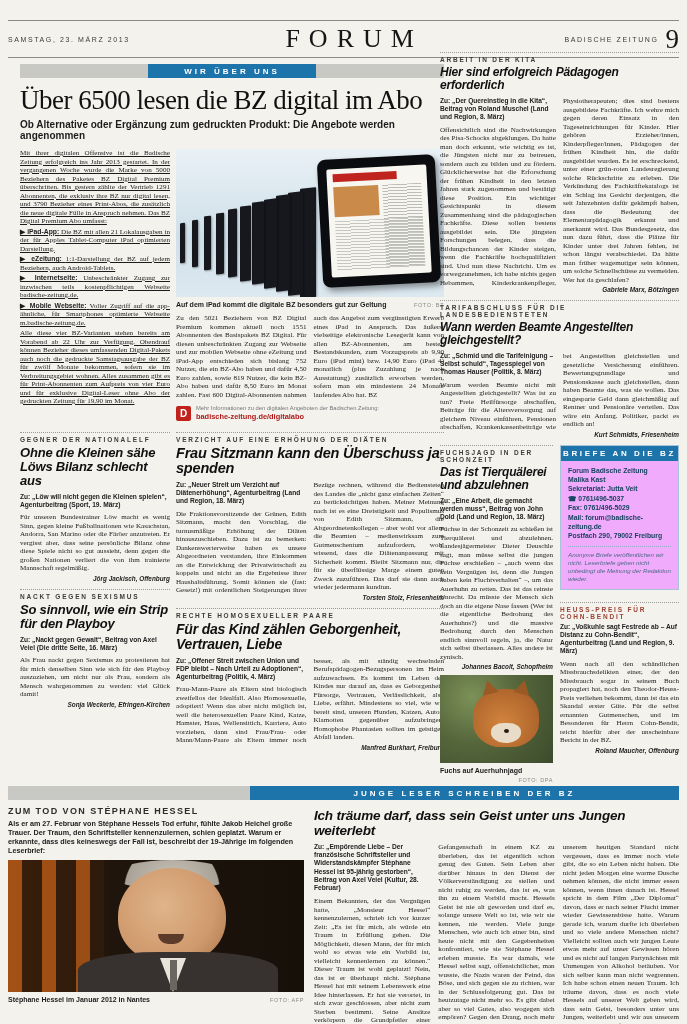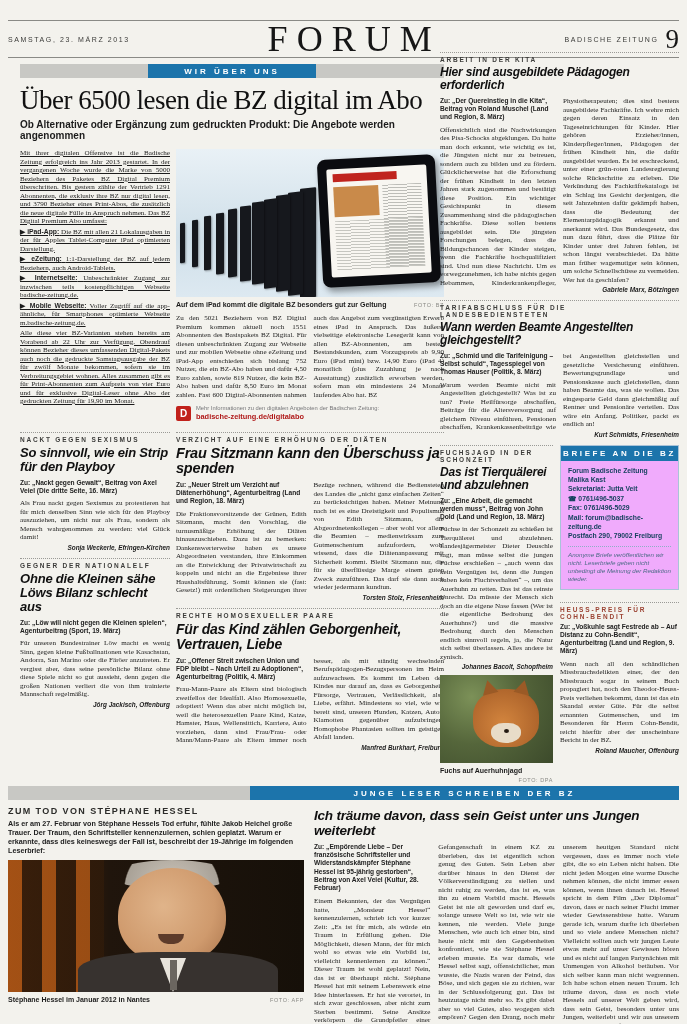--- a/index.html
+++ b/index.html
@@ -3,21 +3,21 @@
 <meta charset="utf-8">
 <style>
   html,body{margin:0;padding:0;background:#888;}
   .page{position:relative;width:687px;height:1024px;background:#f3f2ed;margin:0 auto;
         font-family:"Liberation Serif",serif;color:#1c1c1c;overflow:hidden;}
   
   .hdr{position:absolute;left:8px;top:20px;width:671px;height:36px;
        border-top:1px solid #8a8a86;border-bottom:1px solid #8a8a86;
        display:flex;align-items:center;justify-content:space-between;}
   .hdr-date{font-family:"Liberation Sans",sans-serif;font-size:7px;letter-spacing:1.6px;color:#3a3a38;text-transform:uppercase;}
-  .hdr-title{font-family:"Liberation Serif",serif;font-size:36px;letter-spacing:9px;color:#161616;margin-left:14px;}
+  .hdr-title{font-family:"Liberation Serif",serif;font-size:26px;letter-spacing:9px;color:#161616;margin-left:14px;}
   .hdr-right{display:flex;align-items:center;gap:7px;}
   .hdr-paper{font-family:"Liberation Sans",sans-serif;font-size:7px;letter-spacing:1.6px;color:#3a3a38;text-transform:uppercase;}
   .hdr-page{font-family:"Liberation Serif",serif;font-size:27px;color:#161616;line-height:1;}
   
   .zoneL{position:absolute;left:20px;top:64px;width:424px;}
   .zoneR{position:absolute;left:440px;top:52px;width:239px;}
   .zoneB{position:absolute;left:8px;top:786px;width:671px;}
   
   .band{height:14px;background:#c8c8c4;position:relative;}
   .bandblue{position:absolute;top:0;bottom:0;background:#1c74ab;color:#fff;
@@ -184,33 +184,33 @@
             <div class="linkurl">badische-zeitung.de/digitalabo</div>
           </div>
         </div>
       </div>
     </div>
 
     <div class="row2" style="margin-top:4px;">
       <div class="colA">
 
         <div>
+          <div class="kick">GEGNER DER NATIONALELF</div>
+          <div class="lh">Ohne die Kleinen sähe Löws Bilanz schlecht aus</div>
+          <div class="by">Zu: „Löw will nicht gegen die Kleinen spielen“, Agenturbeitrag (Sport, 19. März)</div>
+          <div class="bt">Für unseren Bundestrainer Löw macht es wenig Sinn, gegen kleine Fußballnationen wie Kasachstan, Andorra, San Marino oder die Färöer anzutreten. Er vergisst aber, dass seine persönliche Bilanz ohne diese Spiele nicht so gut aussieht, denn gegen die großen Nationen verliert die von ihm trainierte Mannschaft regelmäßig.</div>
+          <div class="sig">Jörg Jackisch, Offenburg</div>
+        </div>
+
+        <div>
           <div class="kick">NACKT GEGEN SEXISMUS</div>
           <div class="lh">So sinnvoll, wie ein Strip für den Playboy</div>
           <div class="by">Zu: „Nackt gegen Gewalt“, Beitrag von Axel Veiel (Die dritte Seite, 16. März)</div>
           <div class="bt">Als Frau nackt gegen Sexismus zu protestieren hat für mich denselben Sinn wie sich für den Playboy auszuziehen, um nicht nur als Frau, sondern als Mensch wahrgenommen zu werden: viel Glück damit!</div>
           <div class="sig">Sonja Weckerle, Efringen-Kirchen</div>
-        </div>
-
-        <div>
-          <div class="kick">GEGNER DER NATIONALELF</div>
-          <div class="lh">Ohne die Kleinen sähe Löws Bilanz schlecht aus</div>
-          <div class="by">Zu: „Löw will nicht gegen die Kleinen spielen“, Agenturbeitrag (Sport, 19. März)</div>
-          <div class="bt">Für unseren Bundestrainer Löw macht es wenig Sinn, gegen kleine Fußballnationen wie Kasachstan, Andorra, San Marino oder die Färöer anzutreten. Er vergisst aber, dass seine persönliche Bilanz ohne diese Spiele nicht so gut aussieht, denn gegen die großen Nationen verliert die von ihm trainierte Mannschaft regelmäßig.</div>
-          <div class="sig">Jörg Jackisch, Offenburg</div>
         </div>
       </div>
       <div class="colBC">
 
         <div>
           <div class="kick">VERZICHT AUF EINE ERHÖHUNG DER DIÄTEN</div>
           <div class="lh" style="font-size:14.5px;line-height:15px;">Frau Sitzmann kann den Überschuss ja spenden</div>
           <div class="c2">
             <div class="by">Zu: „Neuer Streit um Verzicht auf Diätenerhöhung“, Agenturbeitrag (Land und Region, 18. März)</div>
             <div class="bt">Die Fraktionsvorsitzende der Grünen, Edith Sitzmann, macht den Vorschlag, die turnusmäßige Erhöhung der Diäten hinauszuschieben. Dazu ist zu bemerken: Dankenswerterweise haben es unsere Abgeordneten verstanden, ihre Einkommen an die Entwicklung der Privatwirtschaft zu koppeln und nicht an die Ergebnisse ihrer Haushaltsführung. Somit können sie (fast: Gesetz!) mit ordentlichen Steigerungen ihrer Bezüge rechnen, während die Bediensteten des Landes die „nicht ganz einfachen Zeiten“ zu berücksichtigen haben. Meiner Meinung nach ist es eine Dreistigkeit und Populismus von Edith Sitzmann, die Abgeordnetenkollegen – aber wohl vor allem die Beamten – medienwirksam zum Gutmenschentum aufzufordern, wohl wissend, dass die Diätenanpassung mit Sicherheit kommt. Bleibt Sitzmann nur, die für sie überflüssige Marge einem guten Zweck zuzuführen. Das darf sie dann auch wieder jedermann kundtun.</div>
@@ -228,21 +228,21 @@
           </div>
         </div>
       </div>
     </div>
   </div>
 
   <div class="zoneR">
 
     <div>
       <div class="kick first" style="border-top:1px dotted #9a9a96;">ARBEIT IN DER KITA</div>
-      <div class="lh small">Hier sind ausgebildete Pädagogen erforderlich</div>
+      <div class="lh small">Hier sind erfolgreich Pädagogen erforderlich</div>
       <div class="c2">
         <div class="by">Zu: „Der Quereinstieg in die Kita“, Beitrag von Roland Muschel (Land und Region, 8. März)</div>
         <div class="bt">Offensichtlich sind die Nachwirkungen des Pisa-Schocks abgeklungen. Da hatte man doch erkannt, wie wichtig es ist, die Jüngsten nicht nur zu betreuen, sondern auch zu bilden und zu fördern. Glücklicherweise hat die Erforschung der frühen Kindheit in den letzten Jahren stark zugenommen und bestätigt diese Position. Ein wichtiger Gesichtspunkt in diesem Zusammenhang sind die pädagogischen Fachkräfte. Diese sollen bestens ausgebildet sein. Die jüngsten Forschungen belegen, dass die Bildungschancen der Kinder steigen, wenn die Fachkräfte hochqualifiziert sind. Und nun diese Nachricht. Um es vorwegzunehmen, ich habe nichts gegen Hebammen, Kinderkrankenpfleger, Physiotherapeuten; dies sind bestens ausgebildete Fachkräfte. Ich wehre mich gegen deren Einsatz in den Tageseinrichtungen für Kinder. Hier gehören Erzieher/innen, Kinderpfleger/innen, Pädagogen der frühen Kindheit hin, die dafür ausgebildet wurden. Es ist erschreckend, unter einer grün-roten Landesregierung solche Rückschritte zu erleben. Die Verkündung des Fachkräftekatalogs ist ein Schlag ins Gesicht derjenigen, die seit Jahrzehnten dafür gekämpft haben, dass die Bedeutung der Elementarpädagogik erkannt und anerkannt wird. Das Bundesgesetz, das nun dazu führt, dass die Plätze für Kinder unter drei Jahren fehlen, ist schon längst verabschiedet. Da hätte man früher wagemutiger sein können, um solche Schnellschüsse zu vermeiden. Wer hat da geschlafen?</div>
         <div class="sig">Gabriele Marx, Bötzingen</div>
       </div>
     </div>
 
     <div>
       <div class="kick">TARIFABSCHLUSS FÜR DIE LANDESBEDIENSTETEN</div>
       <div class="lh small">Wann werden Beamte Angestellten gleichgestellt?</div>
@@ -318,21 +318,21 @@
           <div class="hsuit"></div>
           <div class="hshirt"></div>
           <div class="htie"></div>
         </div>
         <div class="cap">
           <span>Stéphane Hessel im Januar 2012 in Nantes</span>
           <span class="credit">FOTO: AFP</span>
         </div>
       </div>
       <div class="bright">
-        <div class="bheadline">Ich träume davon, dass sein Geist unter uns Jungen weiterlebt</div>
+        <div class="bheadline">Ich träume darf, dass sein Geist unter uns Jungen weiterlebt</div>
         <div class="c3">
           <div class="by">Zu: „Empörende Liebe – Der französische Schriftsteller und Widerstandskämpfer Stéphane Hessel ist 95-jährig gestorben“, Beitrag von Axel Veiel (Kultur, 28. Februar)</div>
           <div class="bt">Einem Bekannten, der das Vergnügen hatte, „Monsieur Hessel“ kennenzulernen, schrieb ich vor kurzer Zeit: „Es ist für mich, als würde ein Traum in Erfüllung gehen. Die Möglichkeit, diesen Mann, der für mich wohl so etwas wie ein Vorbild ist, vielleicht kennenlernen zu können.“ Dieser Traum ist wohl geplatzt! Nein, das ist er überhaupt nicht. Stéphane Hessel hat mit seinem Lebenswerk eine Idee hinterlassen. Er hat sie verortet, in sich zwar geschlossen, aber nicht zum Sterben bestimmt. Seine Ansätze verkörpern die Grundpfeiler einer gerechten Welt. Sein Wille verkörperte die Kraft des Guten. Eine Gefangenschaft in einem KZ zu überleben, das ist eigentlich schon genug des Guten. Sein Leben aber darüber hinaus in den Dienst der Völkerverständigung zu stellen und nicht ruhig zu werden, das ist es, was ihn zu einem Vorbild macht. Hessels Geist ist nie alt geworden und darf es, solange unsere Welt so ist, wie wir sie kennen, nie werden. Viele junge Menschen, wie auch ich einer bin, sind heute nicht mit den Gegebenheiten konfrontiert, wie sie Stéphane Hessel erleben musste. Es war damals, wie Hessel selbst sagt, offensichtlicher, man wusste, die Nazis waren der Feind, das Böse, und sich gegen sie zu richten, war in der Schlussfolgerung gut. Das ist heutzutage nicht mehr so. Es gibt dabei aber so viel Gutes, also wogegen sich empören? Gegen den Drang, noch mehr Schokolade zu essen oder noch mehr Playstation zu spielen? Vielleicht, doch dürfen wir jungen Menschen mit unserem heutigen Standard nicht vergessen, dass es immer noch viele gibt, die so ein Leben nicht haben. Die nicht jeden Morgen eine warme Dusche nehmen können, die nicht immer essen können, wenn ihnen danach ist. Hessel spricht in dem Film „Der Diplomat“ davon, dass er nach seiner Flucht immer wieder Gewissensbisse hatte. Warum gerade ich, warum durfte ich überleben und so viele andere Menschen nicht? Vielleicht sollten auch wir jungen Leute etwas mehr auf unser Gewissen hören und es nicht auf langen Partynächten mit Unmengen von Alkohol betäuben. Vor sich selber kann man nicht wegrennen. Ich habe schon einen neuen Traum. Ich träume davon, dass es noch viele Hessels auf unserer Welt geben wird, dass sein Geist, besonders unter uns Jungen, weiterlebt und wir aus unserem Gewissen die Kraft ziehen, etwas zu geben. Empört euch!</div>
 
         </div>
       </div>
     </div>
   </div>
 
 </div>

